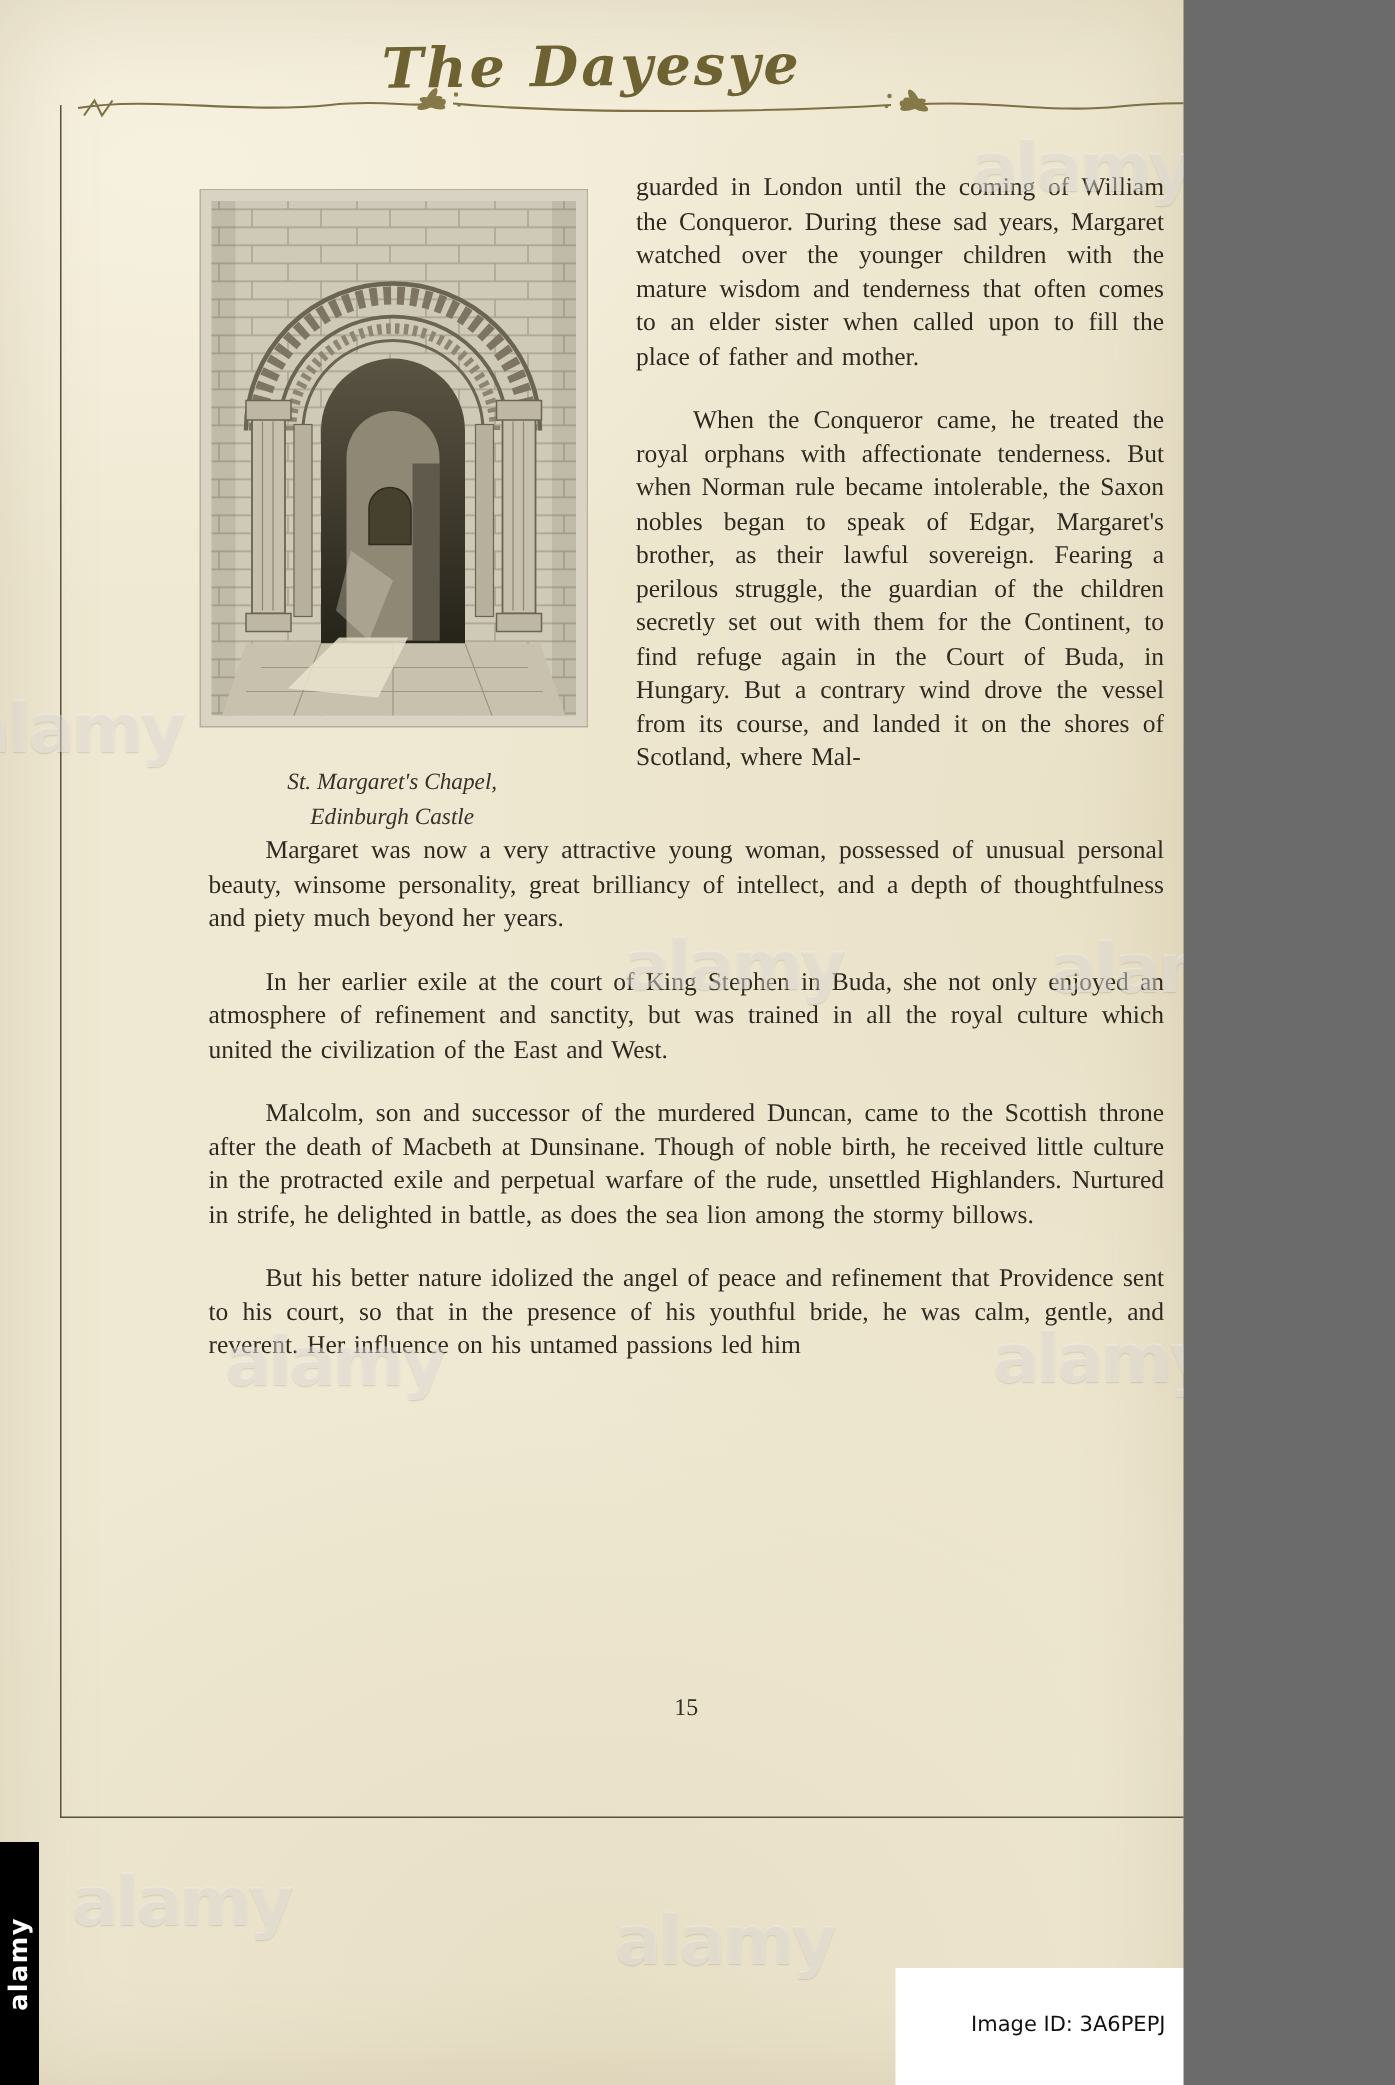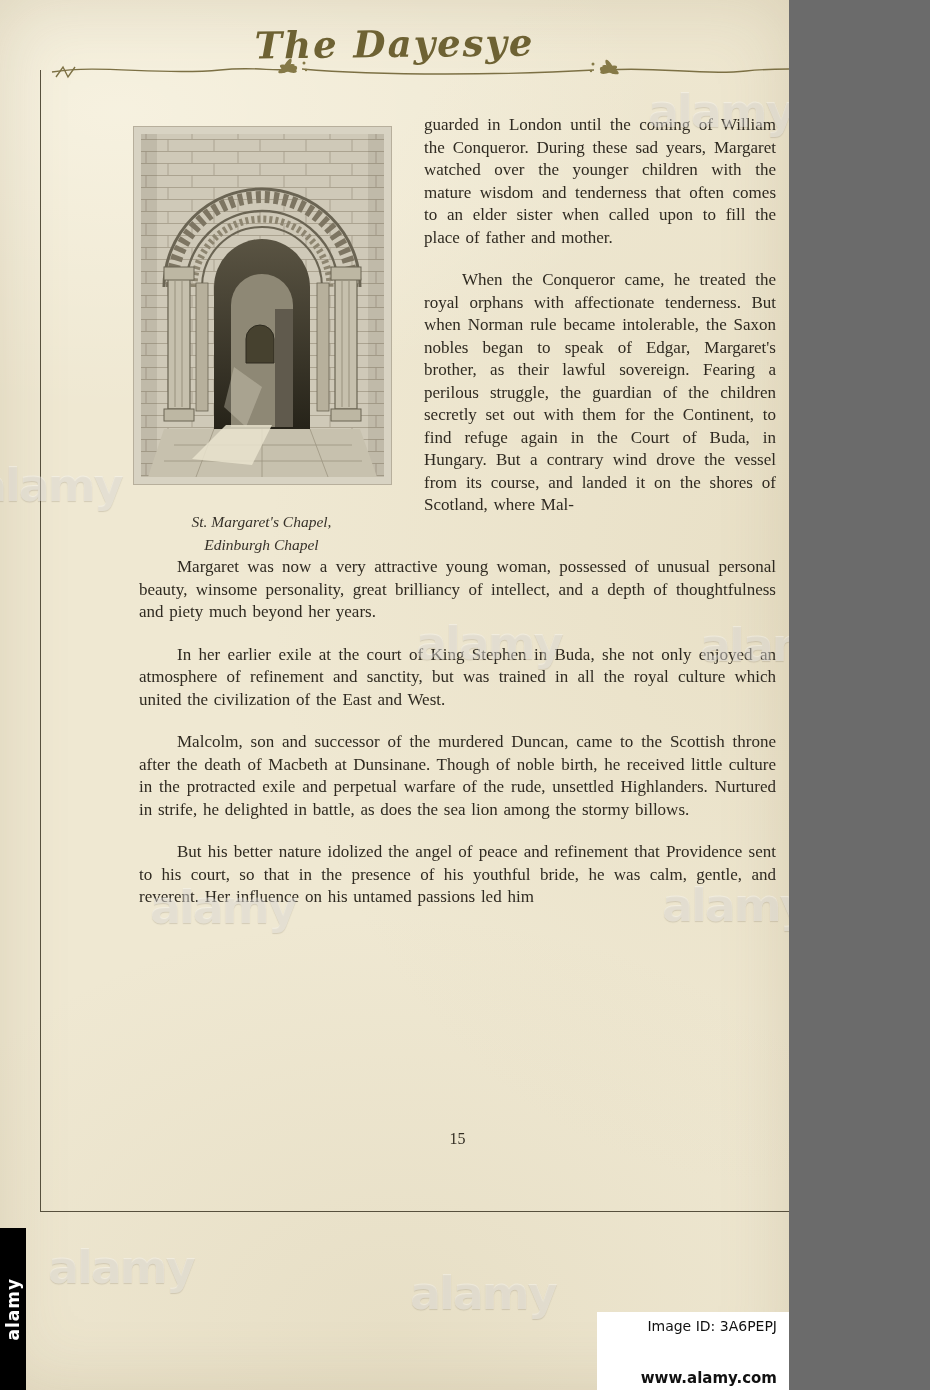--- a/index.html
+++ b/index.html
@@ -52,21 +52,21 @@
     position:absolute; left:0; bottom:0; width:26px; height:162px; background:#000;
     display:flex; align-items:center; justify-content:center;
   }
   .side-strip span {
     writing-mode:vertical-rl; transform:rotate(180deg);
     color:#fff; font-family:"DejaVu Sans", sans-serif; font-weight:bold;
     font-size:17px; letter-spacing:1px;
   }
   .id-box {
     position:absolute; right:0; bottom:0; width:192px; height:78px;
-    background:#ffffff; box-sizing:border-box; padding:6px 12px 0 0;
+    background:#ffffff; box-sizing:border-box; padding:30px 12px 0 0;
     text-align:right; font-family:"DejaVu Sans", sans-serif; color:#111;
   }
   .id-box .id-line  { font-size:14px; margin-bottom:6px; }
   .id-box .url-line { font-size:15px; font-weight:bold;margin-top:35px; }
 </style>
 </head>
 <body>
 
 <div class="canvas">
 
@@ -140,21 +140,21 @@
       <path d="M208,154 V280 M215,154 V280" stroke="#8e8672" stroke-width="0.8" fill="none"></path>
       <rect x="62" y="156" width="12" height="128" fill="#b7b09c" stroke="#6a6453" stroke-width="0.8"></rect>
       <rect x="183" y="156" width="12" height="128" fill="#b7b09c" stroke="#6a6453" stroke-width="0.8"></rect>
 
       <polygon points="30,302 226,302 243,350 14,350" fill="#c7c1ae"></polygon>
       <path d="M80,302 L62,350 M128,302 L128,350 M176,302 L194,350 M40,318 H218 M30,334 H228" stroke="#9d9681" stroke-width="0.8" fill="none"></path>
       <polygon points="92,298 138,298 118,338 58,332" fill="#e9e3ce" opacity="0.85"></polygon>
     </svg>
     <figcaption>
       <div>St. Margaret's Chapel,</div>
-      <div>Edinburgh Chapel</div>
+      <div>Edinburgh Castle</div>
     </figcaption>
   </figure>
 
   <div class="right-col">
     <p class="para">guarded in London until the coming of William the Conqueror.  During these sad years, Margaret watched over the younger children with the mature wisdom and tenderness that often comes to an elder sister when called upon to fill the place of father and mother.</p>
     <p class="para indent">When the Conqueror came, he treated the royal orphans with affectionate tenderness.  But when Norman rule became intolerable, the Saxon nobles began to speak of Edgar, Margaret's brother, as their lawful sovereign.  Fearing a perilous struggle, the guardian of the children secretly set out with them for the Continent, to find refuge again in the Court of Buda, in Hungary.  But a contrary wind drove the vessel from its course, and landed it on the shores of Scotland, where Mal-</p>
   </div>
 
   <div class="full-col">
     <p class="para indent">Margaret was now a very attractive young woman, possessed of unusual personal beauty, winsome personality, great brilliancy of intellect, and a depth of thoughtfulness and piety much beyond her years.</p>

